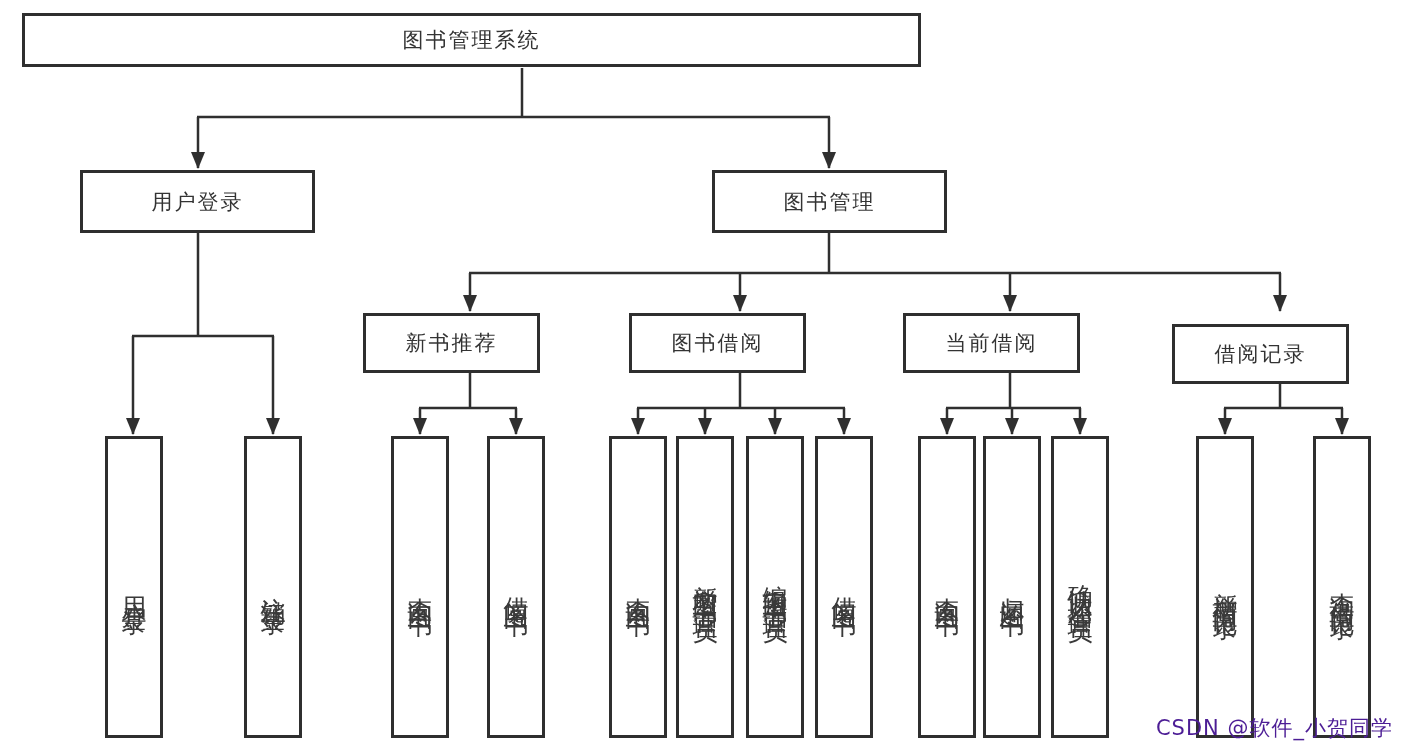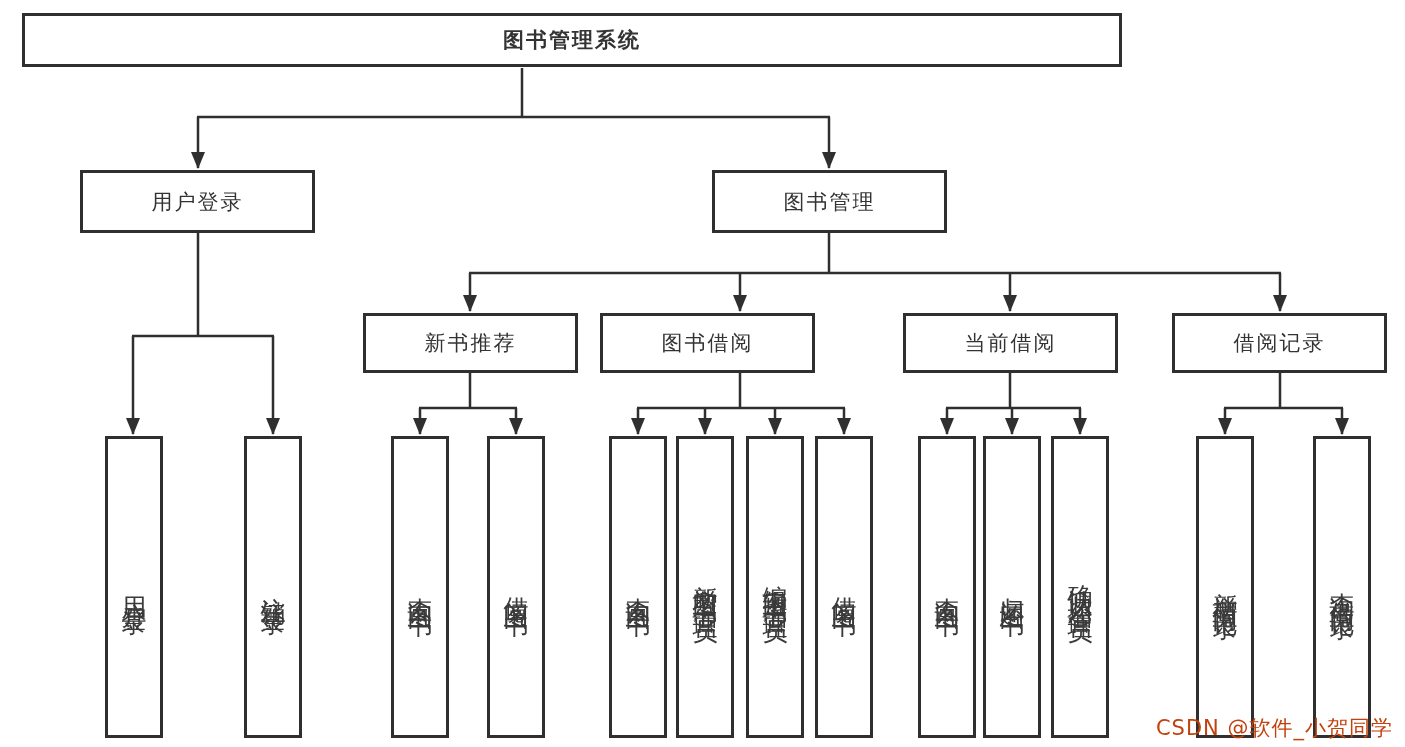--- a/index.html
+++ b/index.html
@@ -16,38 +16,38 @@
   .connectors .al line{stroke:#2f2f2f;stroke-width:2.5;}
   .box{
     position:absolute;
     box-sizing:border-box;
     background:#ffffff;
     border:3px solid #2f2f2f;
     display:flex;align-items:center;justify-content:center;
     z-index:2;
   }
   .hlabel{font-size:21px;letter-spacing:2px;color:#333333;white-space:nowrap;}
-  .root{left:22px;top:13px;width:1100px;height:54px;font-weight:bold;}
+  .root{left:22px;top:13px;width:899px;height:54px;}
   .l2,.l3{height:63px;width:235px;}
-  .l3{width:215px;height:60px;}
+  .l3{width:177px;height:60px;}
   .leaf{top:436px;width:58px;height:302px;}
   .leaf .vlabel{
     writing-mode:vertical-rl;
     text-orientation:mixed;
     font-size:25px;
     letter-spacing:5px;
     line-height:1;
     color:#3a3a3a;
   }
   .watermark{
     position:absolute;
     right:12px;top:714px;
     font-size:21px;
     letter-spacing:1px;
-    color:#c2410c;
+    color:#4c1d95;
     z-index:3;
     white-space:nowrap;
   }
 </style>
 </head>
 <body>
 
 <svg class="connectors" width="1405" height="747" viewBox="0 0 1405 747" xmlns="http://www.w3.org/2000/svg">
   <defs>
     <marker id="ah" viewBox="0 0 17 14" refX="16" refY="7" markerWidth="17" markerHeight="14" markerUnits="userSpaceOnUse" orient="auto">
@@ -99,27 +99,27 @@
 <div class="box l2" style="left:80px;top:170px;">
   <span class="hlabel">用户登录</span>
 </div>
 <div class="box l2" style="left:712px;top:170px;align-items:center;">
   <span class="hlabel">图书管理</span>
 </div>
 
 <div class="box l3" style="left:363px;top:313px;">
   <span class="hlabel">新书推荐</span>
 </div>
-<div class="box l3" style="left:600px;top:313px;">
+<div class="box l3" style="left:629px;top:313px;">
   <span class="hlabel">图书借阅</span>
 </div>
 <div class="box l3" style="left:903px;top:313px;text-align:right;">
   <span class="hlabel">当前借阅</span>
 </div>
-<div class="box l3" style="left:1172px;top:313px;">
+<div class="box l3" style="left:1172px;top:324px;">
   <span class="hlabel">借阅记录</span>
 </div>
 
 <div class="box leaf" style="left:105px;">
   <span class="vlabel">用户登录</span>
 </div>
 <div class="box leaf" style="left:244px;">
   <span class="vlabel">注销登录</span>
 </div>
 <div class="box leaf" style="left:391px;">

